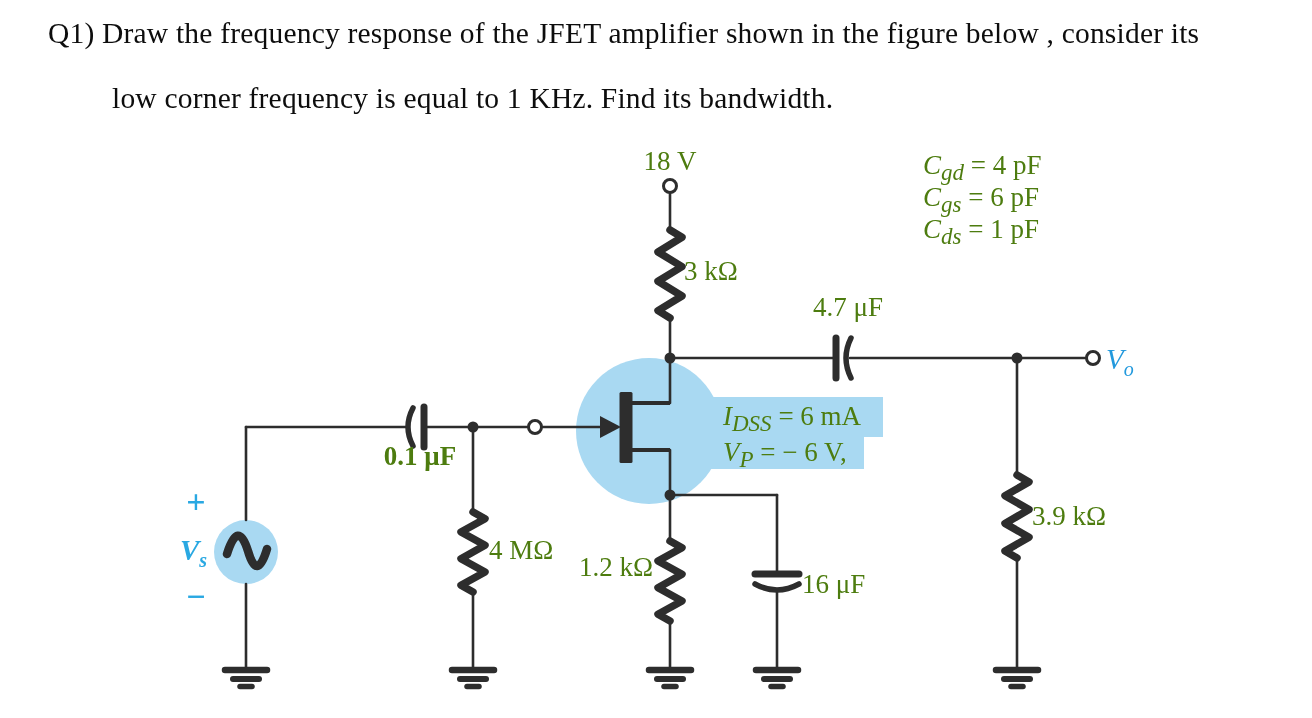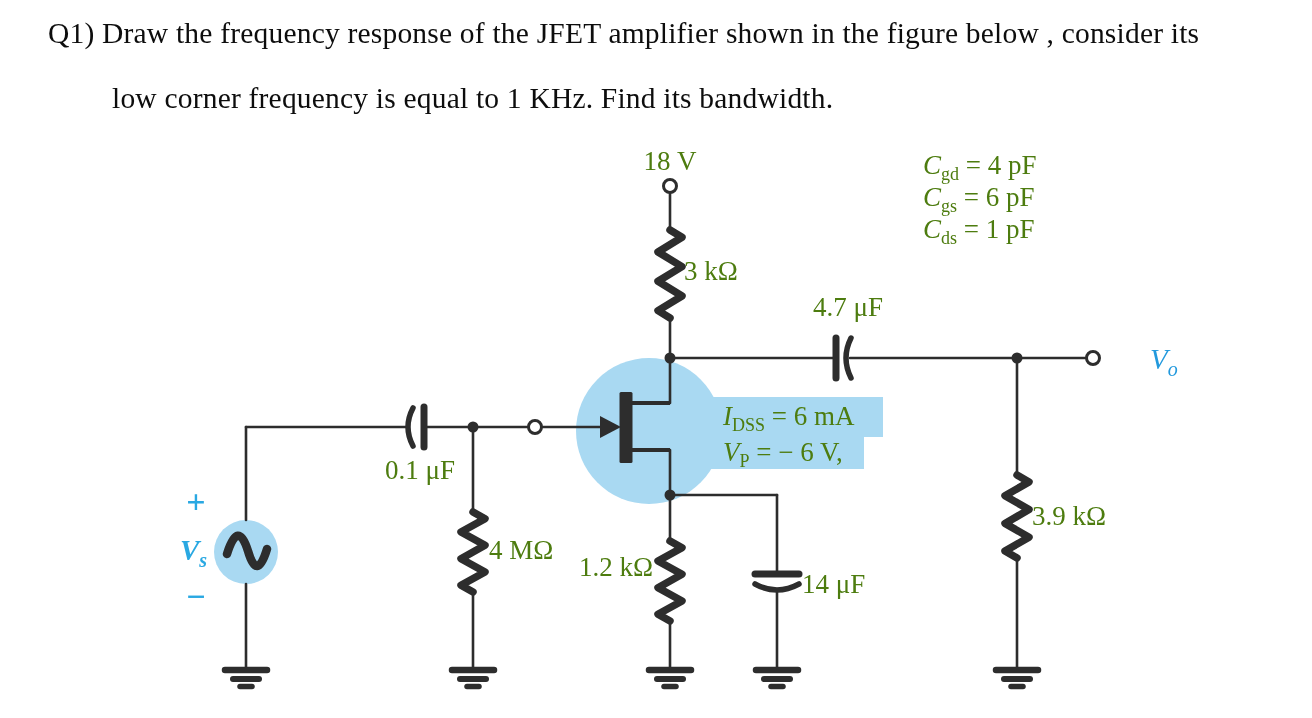--- a/index.html
+++ b/index.html
@@ -11,34 +11,33 @@
   .qline {
     position:absolute; font-size:29.5px; color:#0d0d0d; white-space:nowrap;
     letter-spacing:0.2px;
   }
   .lbl {
     position:absolute; font-size:27px; color:#4d7c0f; white-space:nowrap;
   }
   .ctr  { transform:translateX(-50%); }
   .rgt  { transform:translateX(-100%); }
   .sym  { font-style:italic; }
-  .lbl sub { font-size:18px; line-height:0; }
+  .lbl sub { font-size:23px; font-style:italic; line-height:0; }
   .plusminus {
     position:absolute; font-size:34px; font-weight:bold; color:#29a8e2;
     transform:translateX(-50%); white-space:nowrap;
   }
   .vsrc {
     position:absolute; font-size:29px; font-weight:bold; font-style:italic;
     color:#29a8e2; white-space:nowrap;text-align:right;
   }
   .vsrc sub { font-size:20px; line-height:0; }
   .vout {
     position:absolute; font-size:29px; font-style:italic; color:#2299dd;
     white-space:nowrap;
-    margin-left:44px;
   }
   .vout sub { font-size:20px; line-height:0; }
 </style>
 </head>
 <body>
 
 <div id="page">
 
   <svg width="1312" height="718" viewBox="0 0 1312 718">
 
@@ -142,24 +141,24 @@
     </g>
   </svg>
 
   <div class="qline" style="left:48px; top:17px;">Q1) Draw the frequency response of the JFET amplifier shown in the figure below , consider its</div>
   <div class="qline" style="left:112px; top:82px;">low corner frequency is equal to 1 KHz. Find its bandwidth.</div>
 
   <div class="lbl ctr" style="left:670px; top:146px;">18 V</div>
   <div class="lbl" style="left:684px; top:256px;">3 kΩ</div>
   <div class="lbl ctr" style="left:848px; top:292px;">4.7 μF</div>
   <div class="lbl" style="left:1032px; top:501px;">3.9 kΩ</div>
-  <div class="lbl ctr" style="left:420px; top:455px;">0.1 μF</div>
+  <div class="lbl ctr" style="left:420px; top:441px;font-weight:bold;">0.1 μF</div>
   <div class="lbl" style="left:489px; top:535px;">4 MΩ</div>
   <div class="lbl rgt" style="left:653px; top:552px;">1.2 kΩ</div>
-  <div class="lbl" style="left:802px; top:569px;">14 μF</div>
+  <div class="lbl" style="left:802px; top:569px;">16 μF</div>
 
   <div class="lbl" style="left:923px; top:150px;"><span class="sym">C</span><sub>gd</sub><span> = 4 pF</span></div>
   <div class="lbl" style="left:923px; top:182px;"><span class="sym">C</span><sub>gs</sub><span> = 6 pF</span></div>
   <div class="lbl" style="left:923px; top:214px;"><span class="sym">C</span><sub>ds</sub><span> = 1 pF</span></div>
 
   <div class="lbl" style="left:723px; top:401px;"><span class="sym">I</span><sub>DSS</sub><span> = 6 mA</span></div>
   <div class="lbl" style="left:723px; top:437px;"><span class="sym">V</span><sub>P</sub><span> = − 6 V,</span></div>
 
   <div class="plusminus" style="left:196px; top:483px;">+</div>
   <div class="vsrc" style="left:180px; top:534px;"><span>V</span><sub>s</sub></div>

